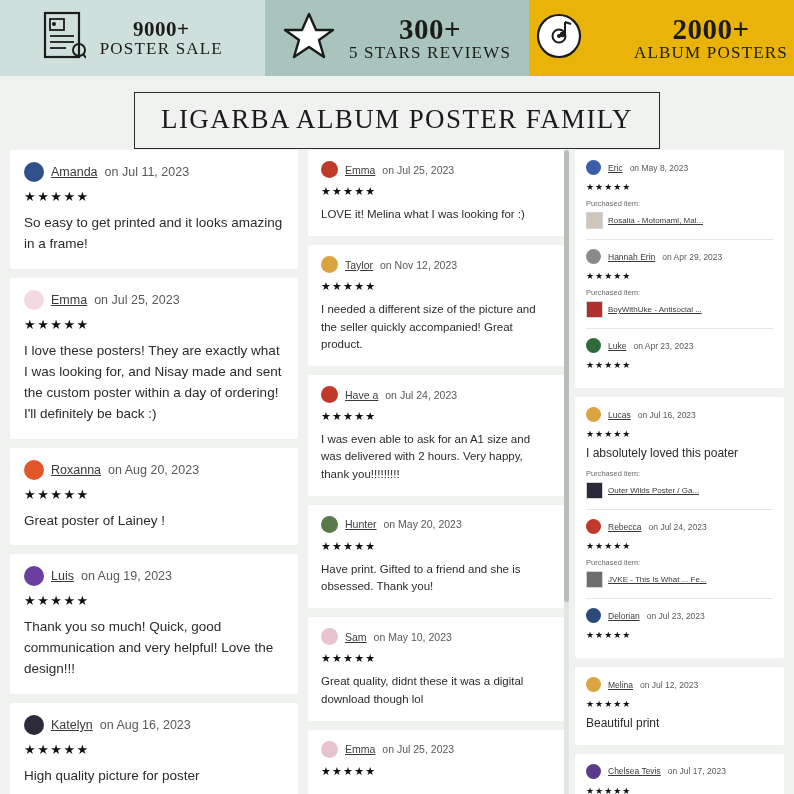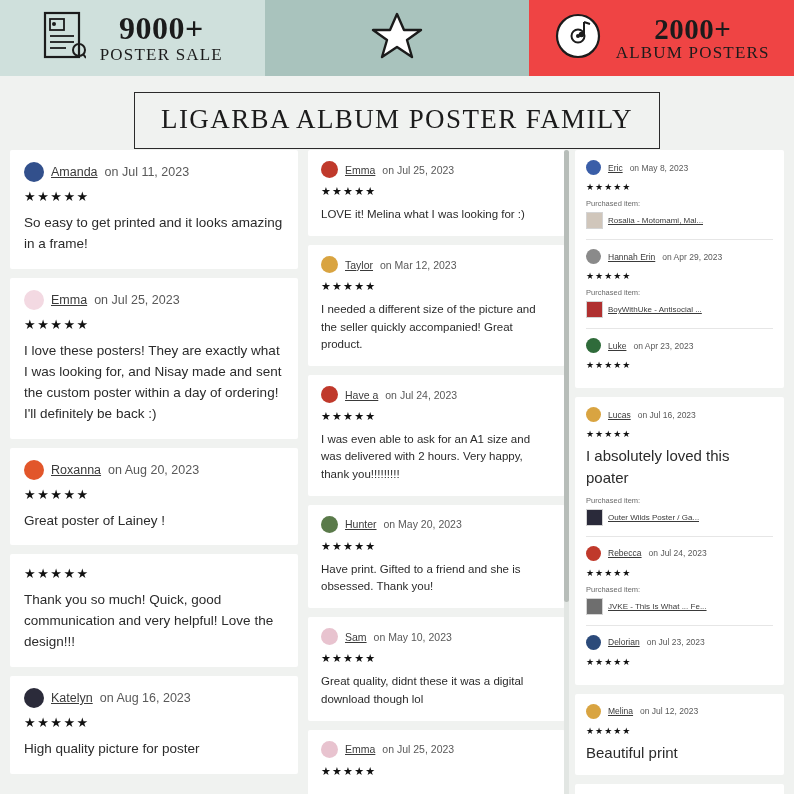--- a/index.html
+++ b/index.html
@@ -20,26 +20,26 @@
   .stat {
     flex: 1;
     display: flex;
     align-items: center;
     justify-content: center;
     gap: 14px;
     padding: 0 6px;
   }
   .stat-1 { background: #cfe0dc; }
   .stat-2 { background: #a9c3bd; }
-  .stat-3 { background: #ef4444; }
+  .stat-3 { background: #eab308; justify-content: space-between; }
   .stat-icon { flex: 0 0 auto; }
   .stat-text { text-align: center; line-height: 1.05; }
   .stat-num {
     font-family: "Liberation Serif", serif;
-    font-size: 32px;
+    font-size: 21px;
     font-weight: bold;
     letter-spacing: .5px;
     color: #1b1b1b;
     display: block;
   }
   .stat-label {
     font-family: "Liberation Serif", serif;
     font-size: 17px;
     letter-spacing: 1.2px;
     color: #1b1b1b;
@@ -117,21 +117,21 @@
   }
   .col-b .stars { font-size: 11px; letter-spacing: 1.2px; margin-bottom: 8px; }
   .col-c .stars { font-size: 9px; letter-spacing: 1px; margin-bottom: 6px; }
 
   .rev-body {
     font-size: 13.5px;
     line-height: 1.55;
     color: #2b2b2b;
   }
   .col-b .rev-body { font-size: 11.5px; line-height: 1.5; }
-  .col-c .rev-body { font-size: 15px; line-height: 1.45; }
+  .col-c .rev-body { font-size: 12px; line-height: 1.45; }
 
   .purchased-label {
     font-size: 7.5px;
     color: #6a6a6a;
     margin: 7px 0 4px 0;
   }
   .purchased-item {
     display: flex;
     align-items: center;
     gap: 5px;
@@ -196,20 +196,24 @@
       <span class="stat-label">POSTER SALE</span>
     </span>
   </div>
 
   <div class="stat stat-2">
     <span class="stat-icon">
       <svg width="52" height="50" viewBox="0 0 52 50">
         <polygon points="26,3 33,19 50,19 36,29 41,46 26,36 11,46 16,29 2,19 19,19" fill="#ffffff" stroke="#1b1b1b" stroke-width="2.4" stroke-linejoin="round"></polygon>
       </svg>
     </span>
+    <span class="stat-text">
+      <span class="stat-num">300+</span>
+      <span class="stat-label">5 STARS REVIEWS</span>
+    </span>
   </div>
 
   <div class="stat stat-3">
     <span class="stat-icon">
       <svg width="48" height="48" viewBox="0 0 48 48">
         <circle cx="24" cy="24" r="21" fill="#ffffff" stroke="#1b1b1b" stroke-width="2.2"></circle>
         <circle cx="24" cy="24" r="6.5" fill="none" stroke="#1b1b1b" stroke-width="2"></circle>
         <circle cx="24" cy="24" r="2" fill="#1b1b1b"></circle>
         <path d="M30 10 L30 22" stroke="#1b1b1b" stroke-width="2" fill="none"></path>
         <circle cx="27.5" cy="22.5" r="2.8" fill="#1b1b1b"></circle>
@@ -257,20 +261,25 @@
       <div class="rev-head">
         <span class="avatar" style="background:#e2562a"></span>
         <span class="rev-name">Roxanna</span>
         <span class="rev-date">on Aug 20, 2023</span>
       </div>
       <div class="stars">★★★★★</div>
       <div class="rev-body">Great poster of Lainey !</div>
     </div>
 
     <div class="card">
+      <div class="rev-head">
+        <span class="avatar" style="background:#6a3fa0"></span>
+        <span class="rev-name">Luis</span>
+        <span class="rev-date">on Aug 19, 2023</span>
+      </div>
       <div class="stars">★★★★★</div>
       <div class="rev-body">Thank you so much! Quick, good communication and very helpful! Love the design!!!</div>
     </div>
 
     <div class="card">
       <div class="rev-head">
         <span class="avatar" style="background:#2b2b3a"></span>
         <span class="rev-name">Katelyn</span>
         <span class="rev-date">on Aug 16, 2023</span>
       </div>
@@ -289,21 +298,21 @@
         <span class="rev-date">on Jul 25, 2023</span>
       </div>
       <div class="stars">★★★★★</div>
       <div class="rev-body">LOVE it! Melina what I was looking for :)</div>
     </div>
 
     <div class="card">
       <div class="rev-head">
         <span class="avatar" style="background:#d9a441"></span>
         <span class="rev-name">Taylor</span>
-        <span class="rev-date">on Mar 12, 2023</span>
+        <span class="rev-date">on Nov 12, 2023</span>
       </div>
       <div class="stars">★★★★★</div>
       <div class="rev-body">I needed a different size of the picture and the seller quickly accompanied! Great product.</div>
     </div>
 
     <div class="card">
       <div class="rev-head">
         <span class="avatar" style="background:#c0392b"></span>
         <span class="rev-name">Have a</span>
         <span class="rev-date">on Jul 24, 2023</span>

